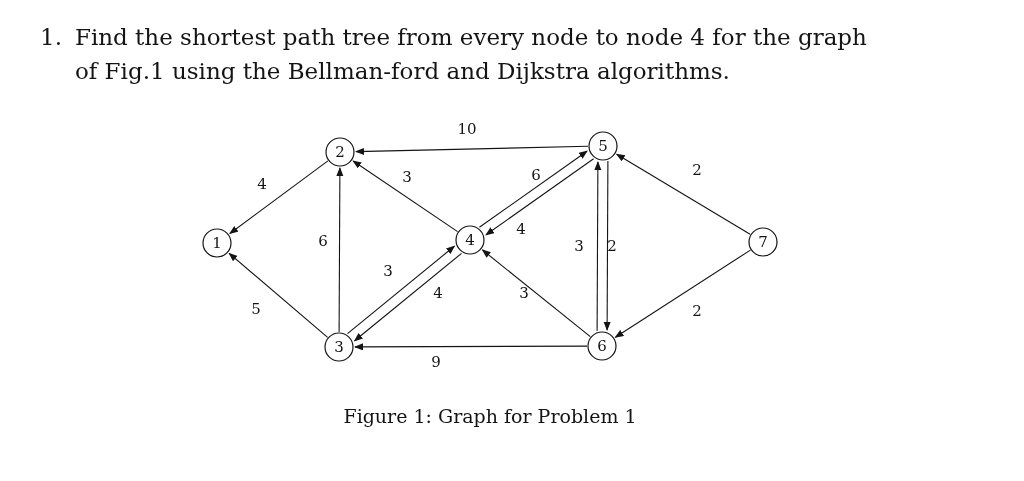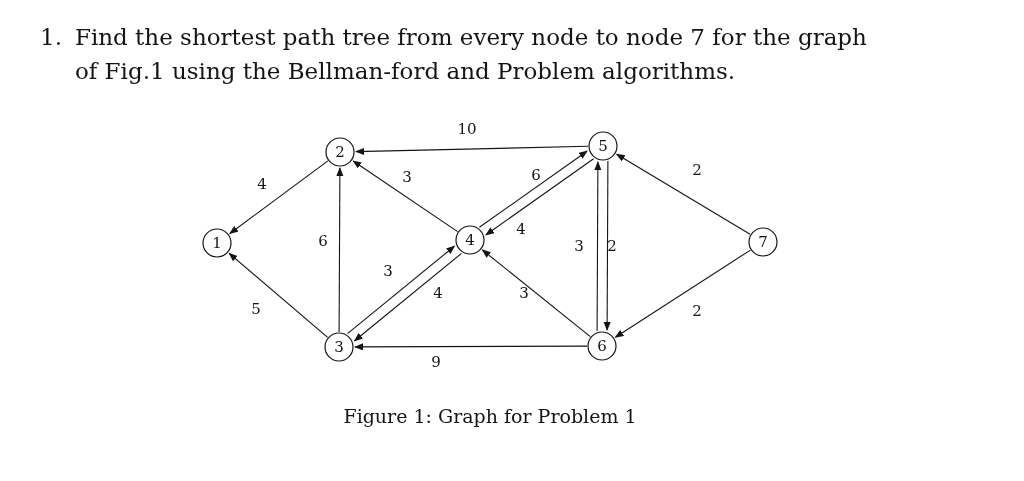--- a/index.html
+++ b/index.html
@@ -45,22 +45,22 @@
   .node-circle { fill: #ffffff; stroke: #141414; stroke-width: 1.2; }
 </style>
 </head>
 <body>
 
 <div class="page">
 
   <div class="problem">
     <span class="num">1.</span>
     <span>
-      <span>Find the shortest path tree from every node to node 7 for the graph</span><br>
-      <span>of Fig.1 using the Bellman-ford and Problem algorithms.</span>
+      <span>Find the shortest path tree from every node to node 4 for the graph</span><br>
+      <span>of Fig.1 using the Bellman-ford and Dijkstra algorithms.</span>
     </span>
   </div>
 
   <svg class="graph" width="1024" height="481" viewBox="0 0 1024 481">
     <defs>
       <marker id="arrow" markerWidth="10" markerHeight="8" refX="8" refY="3.5" orient="auto" markerUnits="userSpaceOnUse">
         <path d="M0,0 L9,3.5 L0,7 Z" fill="#141414"></path>
       </marker>
     </defs>
     <g id="graph-edges">

